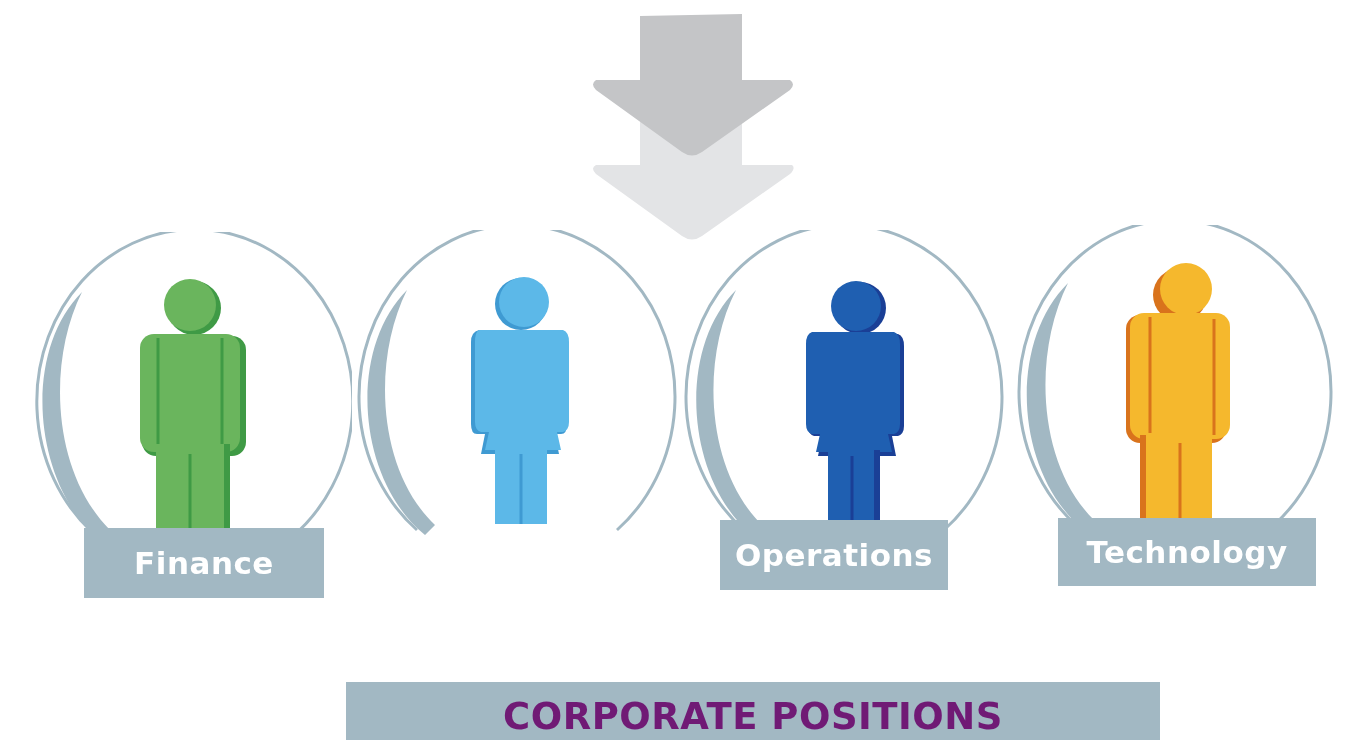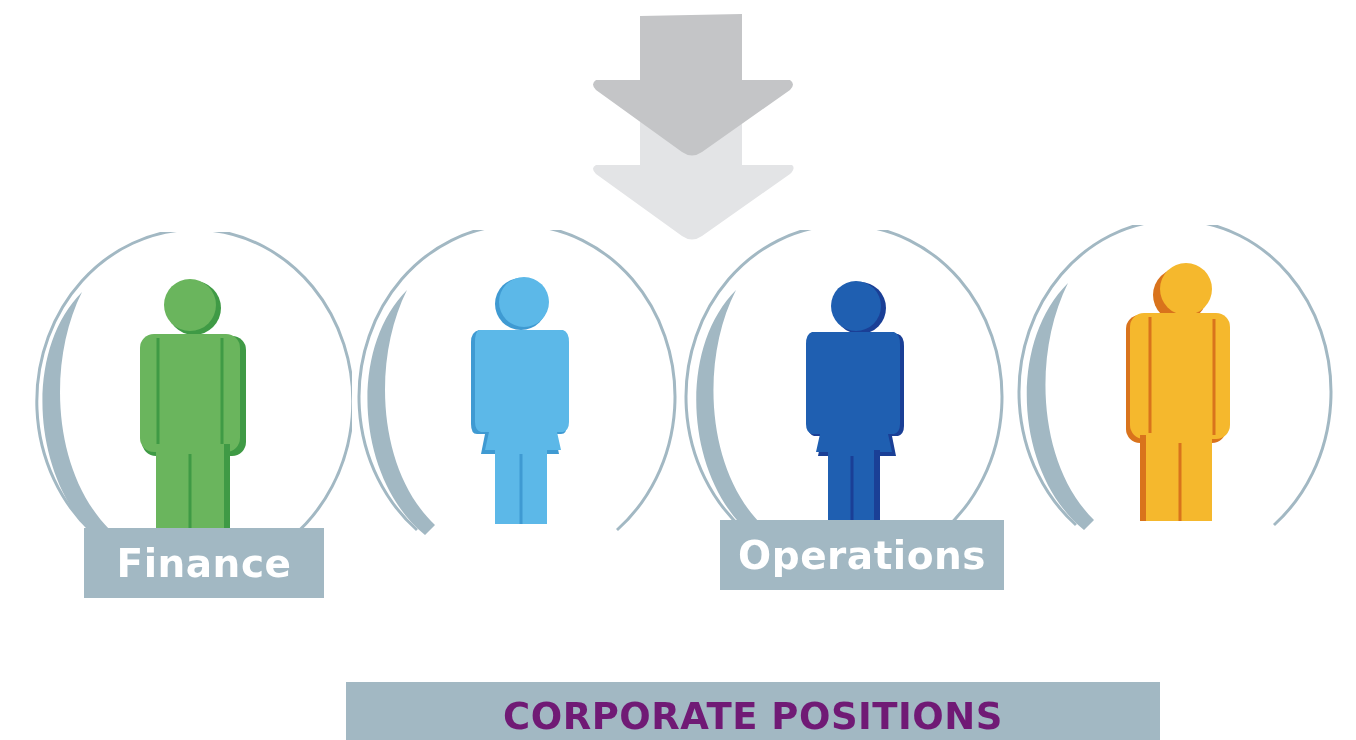--- a/index.html
+++ b/index.html
@@ -3,21 +3,21 @@
 <meta charset="utf-8">
 <style>
   html, body { margin:0; padding:0; background:#ffffff; }
   body { width:1356px; height:740px; position:relative; overflow:hidden;
          font-family:"DejaVu Sans","Liberation Sans",sans-serif; }
   .arrow { position:absolute; left:0; top:0; width:1356px; height:250px; }
   .unit { position:absolute; }
   .unit svg.ring { position:absolute; left:0; top:0; }
   .label-box { position:absolute; background:#a2b8c3; color:#ffffff;
                display:flex; align-items:center; justify-content:center;
-               font-size:39px; font-weight:600; letter-spacing:0.5px; }
+               font-size:31px; font-weight:600; letter-spacing:0.5px; }
   .banner { position:absolute; left:346px; top:682px; width:814px; height:68px;
             background:#a2b8c3; color:#701a75; display:flex; align-items:center;
             justify-content:center; font-family:"DejaVu Sans","Liberation Sans",sans-serif;
             font-weight:bold; font-size:37px; letter-spacing:0.5px; }
 </style>
 </head>
 <body>
 
 <svg class="arrow" viewBox="0 0 1356 250" width="1356" height="250">
 
@@ -67,34 +67,35 @@
   </svg>
   <svg style="position:absolute;left:124px;top:50px;" width="100" height="245" viewBox="0 0 100 245">
     <circle cx="54" cy="28" r="26" fill="#1a3f96"></circle>
     <circle cx="50" cy="26" r="25" fill="#1f5fb1"></circle>
     <path d="M8 54 L92 54 Q98 56 98 66 L98 146 Q98 154 92 156 L86 156 L90 176 L12 176 L16 156 L8 156 Q2 154 2 146 L2 66 Q2 56 8 54 Z" fill="#1a3f96"></path>
     <path d="M6 52 L88 52 Q94 54 94 64 L94 144 Q94 152 88 154 L82 154 L86 172 L10 172 L14 154 L6 154 Q0 152 0 144 L0 64 Q0 54 6 52 Z" fill="#1f5fb1"></path>
     <rect x="22" y="170" width="50" height="75" fill="#1f5fb1"></rect>
     <rect x="68" y="170" width="6" height="75" fill="#1a3f96"></rect>
     <line x1="46" y1="176" x2="46" y2="245" stroke="#1a3f96" stroke-width="3"></line>
   </svg>
-  <div class="label-box" style="left:38px;top:290px;width:284px;height:70px;">Operations</div>
+  <div class="label-box" style="left:38px;top:290px;width:228px;height:70px;">Operations</div>
 </div>
 
 <div class="unit" style="left:1012px;top:225px;width:330px;height:370px;">
   <svg class="ring" width="330" height="370" viewBox="0 0 330 370">
     <path d="M64 300 A156 172 0 1 1 262 300" fill="none" stroke="#a2b8c3" stroke-width="3"></path>
     <path d="M72 305 C4 250 -6 120 56 58 C20 130 26 240 82 295 Z" fill="#a2b8c3"></path>
   </svg>
   <svg style="position:absolute;left:112px;top:34px;" width="110" height="262" viewBox="0 0 110 262">
     <circle cx="56" cy="36" r="27" fill="#d9731c"></circle>
     <circle cx="62" cy="30" r="26" fill="#f5b82d"></circle>
     <rect x="2" y="56" width="100" height="128" rx="14" fill="#d9731c"></rect>
     <rect x="6" y="54" width="100" height="126" rx="14" fill="#f5b82d"></rect>
     <line x1="26" y1="58" x2="26" y2="176" stroke="#d9731c" stroke-width="3"></line>
     <line x1="90" y1="60" x2="90" y2="176" stroke="#d9731c" stroke-width="3"></line>
     <rect x="16" y="176" width="8" height="86" fill="#d9731c"></rect>
     <rect x="22" y="174" width="66" height="88" fill="#f5b82d"></rect>
     <line x1="56" y1="184" x2="56" y2="262" stroke="#d9731c" stroke-width="3"></line>
   </svg>
+  <div class="label-box" style="left:46px;top:293px;width:258px;height:68px;">Technology</div>
 </div>
 
 <div class="banner">CORPORATE POSITIONS</div>
 
 </body></html>

